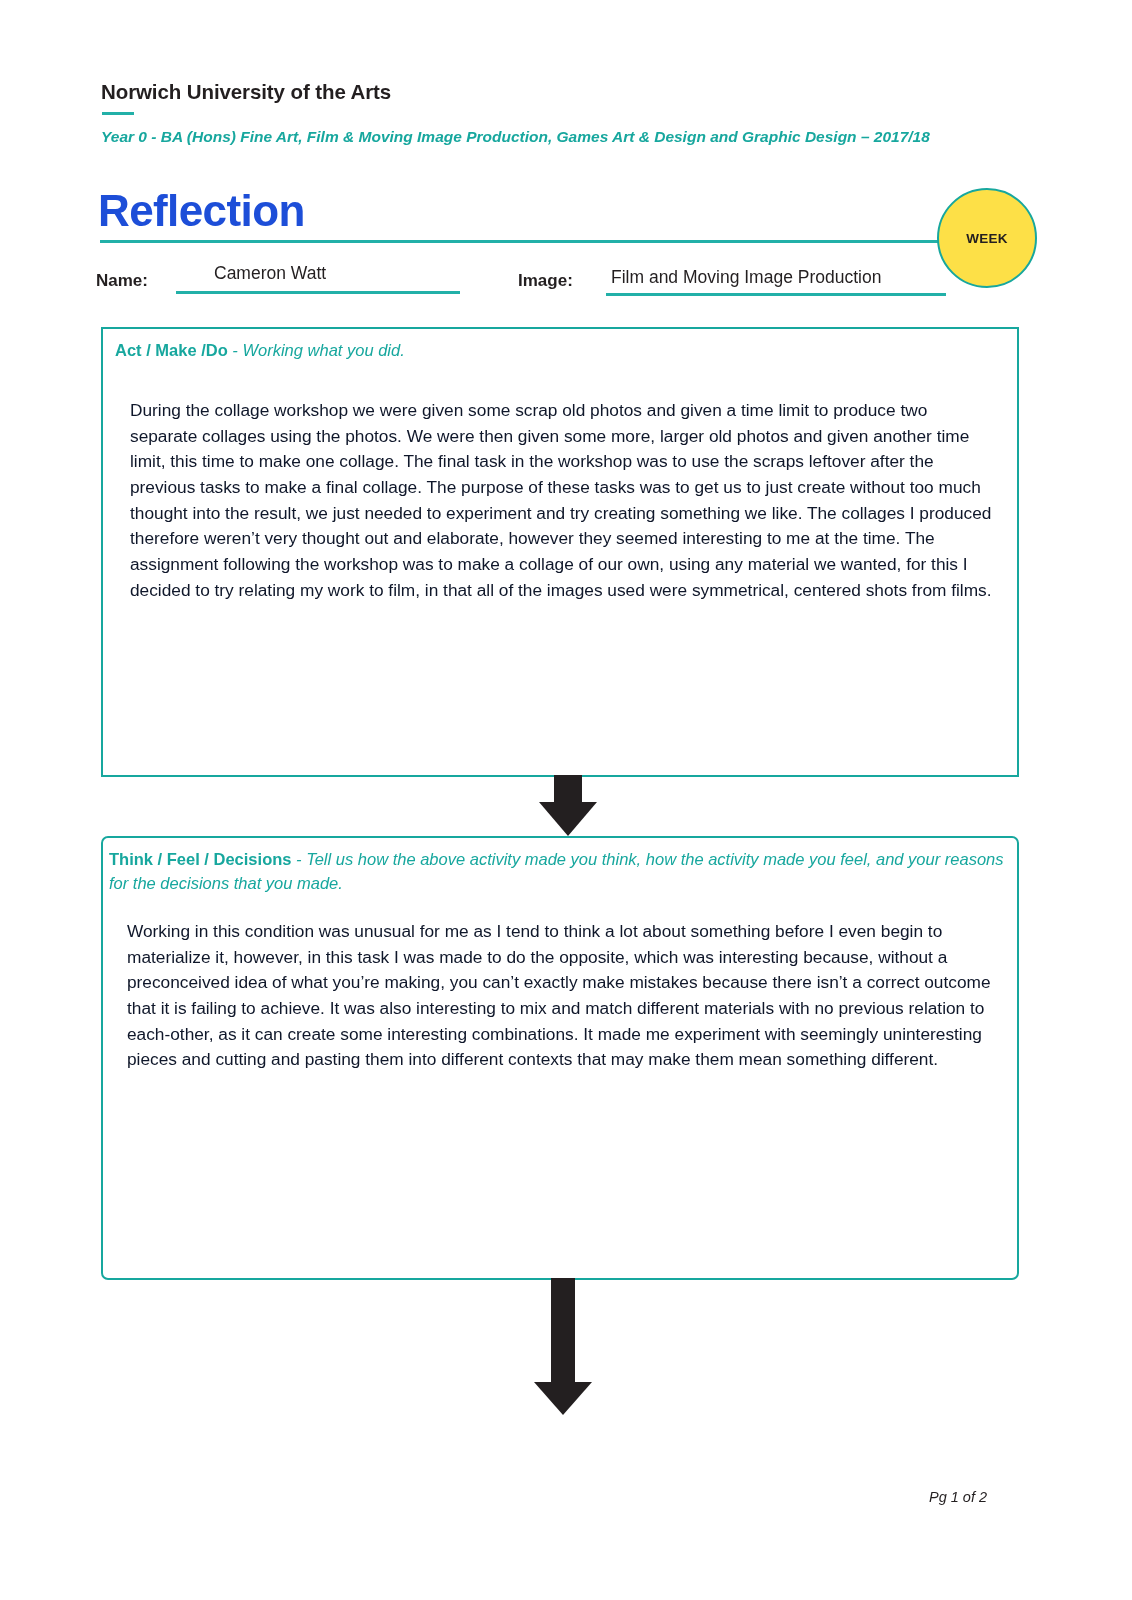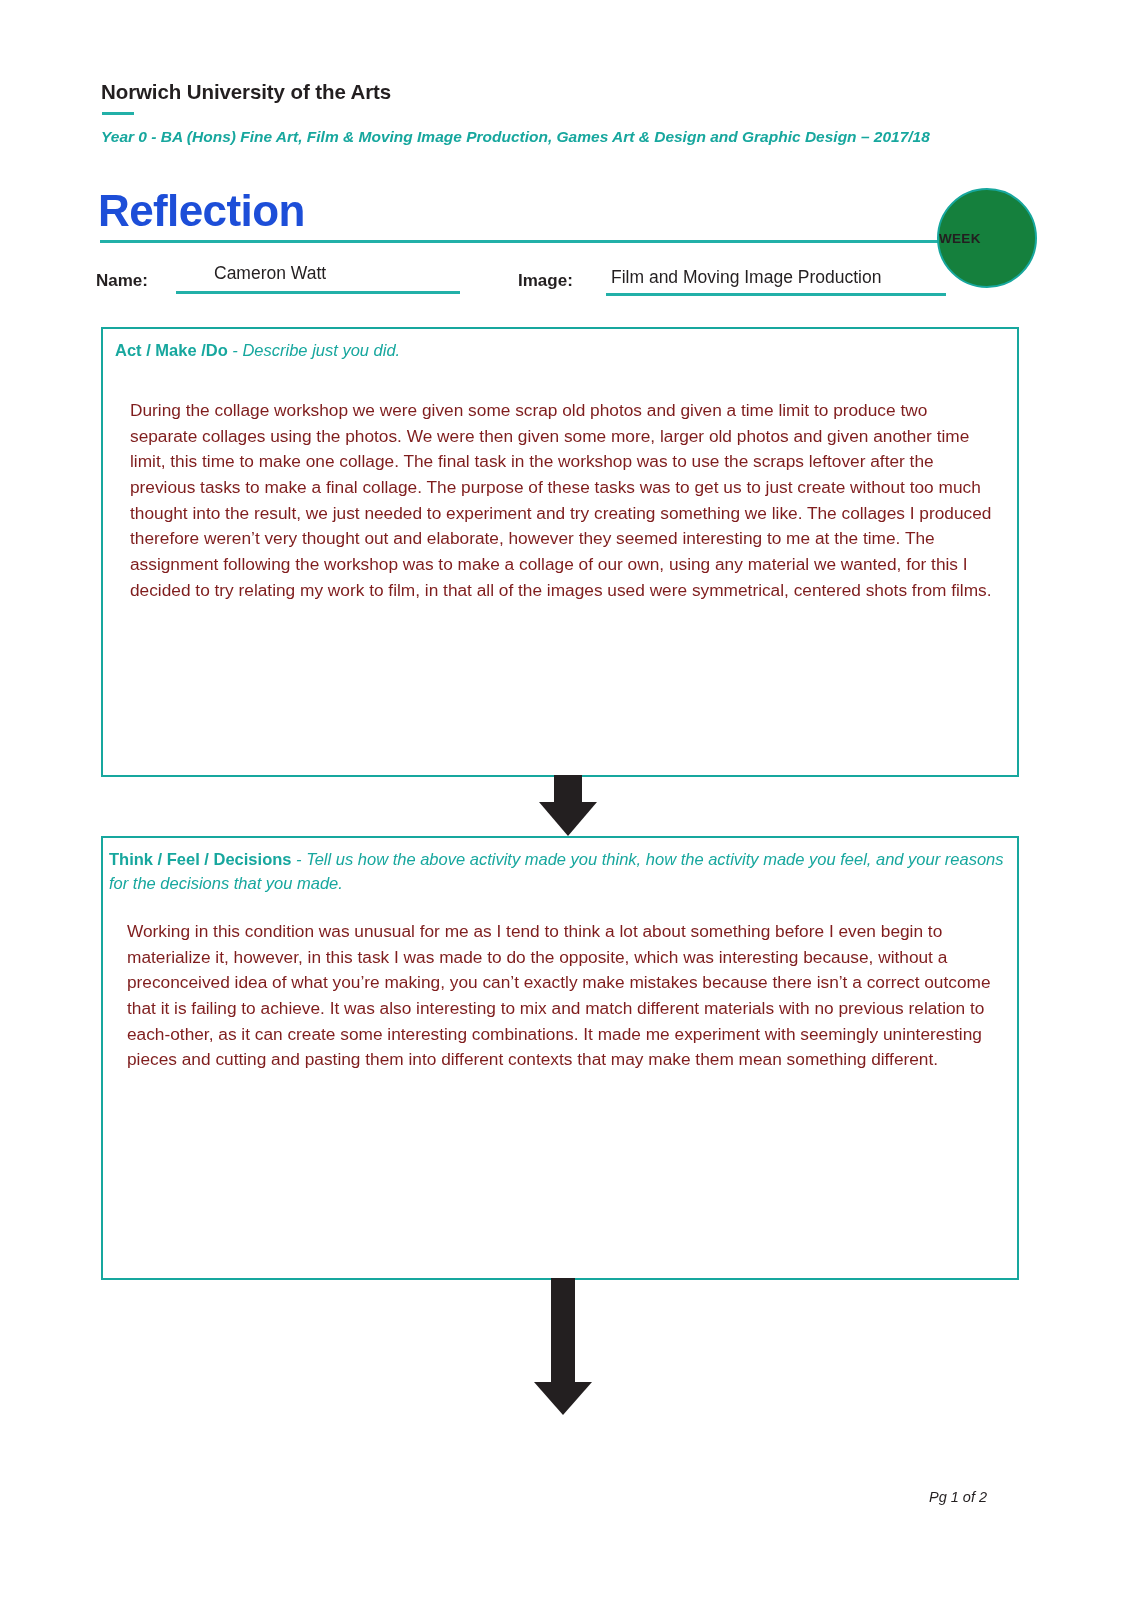--- a/index.html
+++ b/index.html
@@ -68,23 +68,24 @@
   }
   .week-circle {
     position: absolute;
     left: 937px;
     top: 188px;
     width: 100px;
     height: 100px;
     border: 2.5px solid #17a79e;
     border-radius: 50%;
     box-sizing: border-box;
-    background: #15803d;
+    background: #fde047;
     display: flex;
     align-items: center;
+    justify-content: center;
   }
   .week-label {
     font-size: 13.5px;
     font-weight: bold;
     letter-spacing: 0.3px;
     color: #231f20;
   }
 
   
   .field-label {
@@ -116,21 +117,21 @@
   
   .section-box {
     position: absolute;
     left: 101px;
     width: 918px;
     border: 2.5px solid #17a79e;
     box-sizing: border-box;
     background: #ffffff;
   }
   #box-act { top: 327px; height: 450px; }
-  #box-think { top: 836px; height: 444px; }
+  #box-think { top: 836px; height: 444px; border-radius: 7px; }
 
   .section-header {
     font-size: 16.5px;
     font-style: italic;
     color: #17a79e;
     line-height: 1.45;
   }
   .section-header .lead {
     font-weight: bold;
     font-style: normal;
@@ -138,21 +139,21 @@
   #hdr-act {
     padding: 10px 0 0 12px;
   }
   #hdr-think {
     padding: 10px 4px 0 6px;
   }
 
   .section-body {
     font-size: 17.3px;
     line-height: 1.485;
-    color: #7f1d1d;
+    color: #0f172a;
     text-align: left;
   }
   #body-act {
     padding: 35px 20px 0 27px;
   }
   #body-think {
     padding: 23px 22px 0 24px;
   }
 
   
@@ -211,21 +212,21 @@
   <div class="field-label name-label">Name:</div>
   <div class="field-value name-value">Cameron Watt</div>
   <div class="field-rule name-rule"></div>
 
   <div class="field-label course-label">Image:</div>
   <div class="field-value course-value">Film and Moving Image Production</div>
   <div class="field-rule course-rule"></div>
 
   <div class="section-box" id="box-act">
     <div class="section-header" id="hdr-act">
-      <span class="lead">Act / Make /Do</span><span> - Describe just you did.</span>
+      <span class="lead">Act / Make /Do</span><span> - Working what you did.</span>
     </div>
     <div class="section-body" id="body-act">During the collage workshop we were given some scrap old photos and given a time limit to produce two separate collages using the photos. We were then given some more, larger old photos and given another time limit, this time to make one collage. The final task in the workshop was to use the scraps leftover after the previous tasks to make a final collage. The purpose of these tasks was to get us to just create without too much thought into the result, we just needed to experiment and try creating something we like. The collages I produced therefore weren’t very thought out and elaborate, however they seemed interesting to me at the time. The assignment following the workshop was to make a collage of our own, using any material we wanted, for this I decided to try relating my work to film, in that all of the images used were symmetrical, centered shots from films.</div>
   </div>
 
   <div class="arrow" id="arrow1">
     <div class="arrow-shaft"></div>
     <div class="arrow-head"></div>
   </div>
 
   <div class="section-box" id="box-think">

